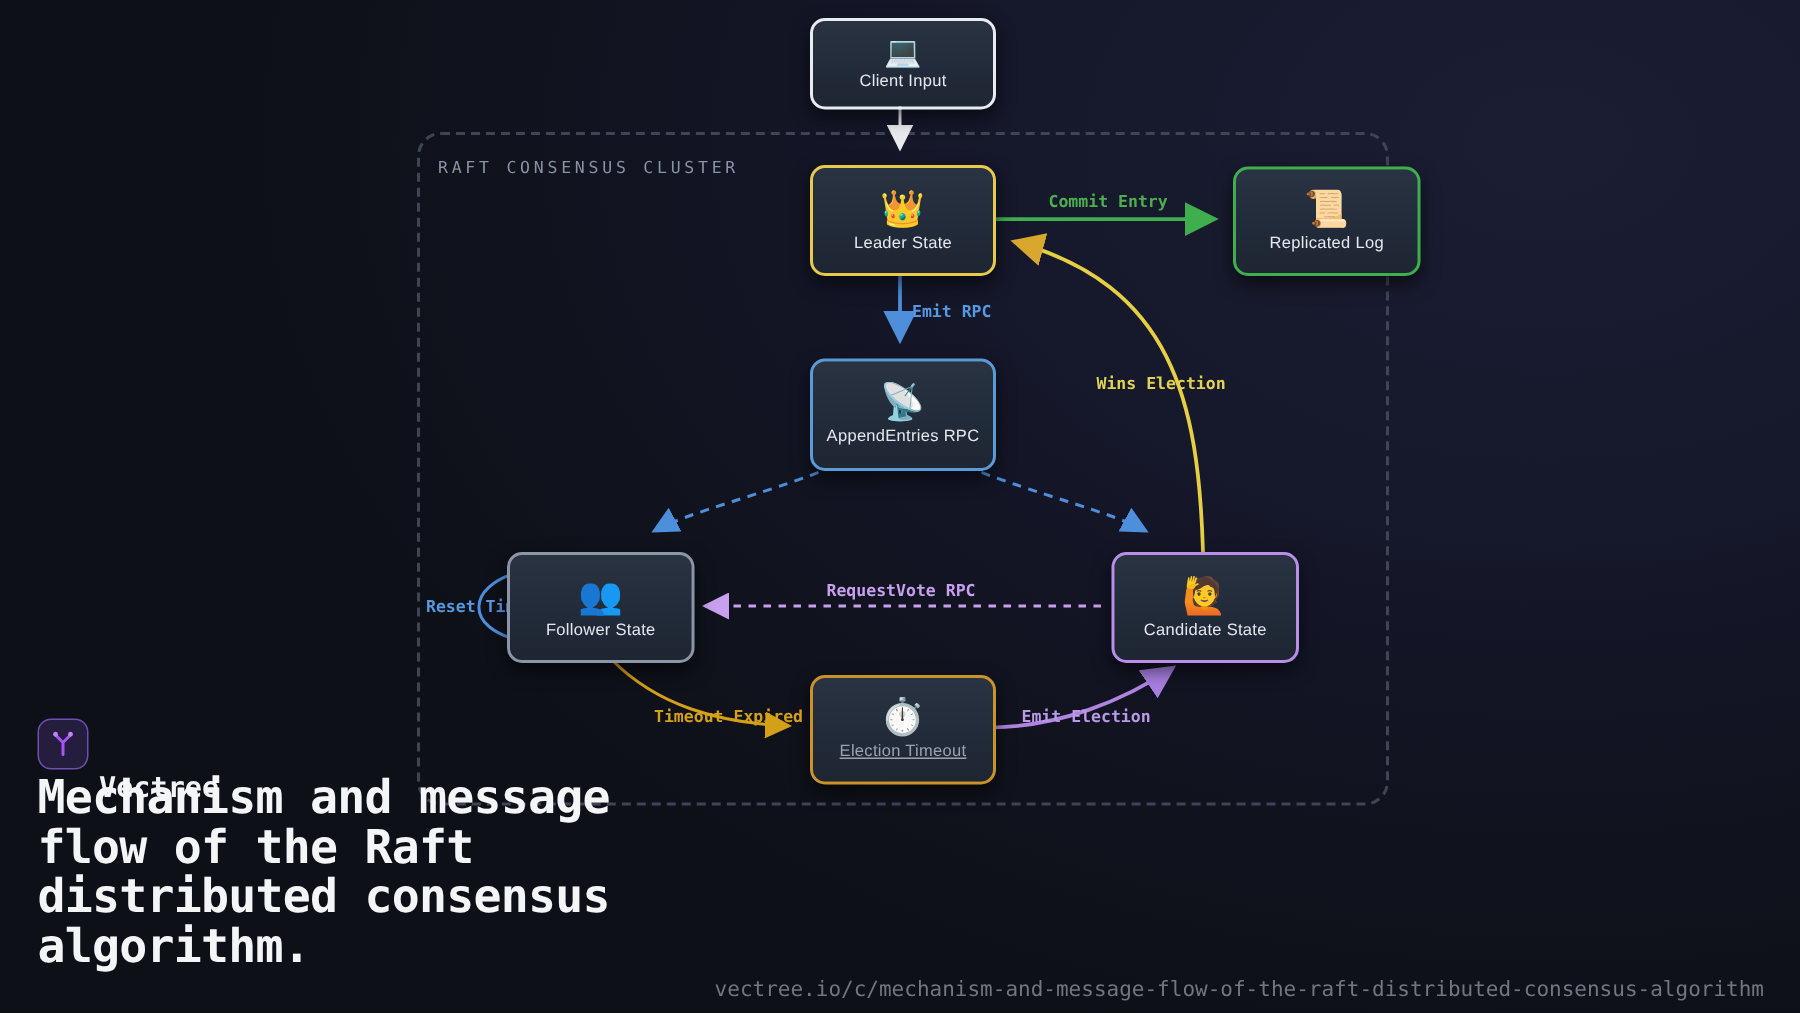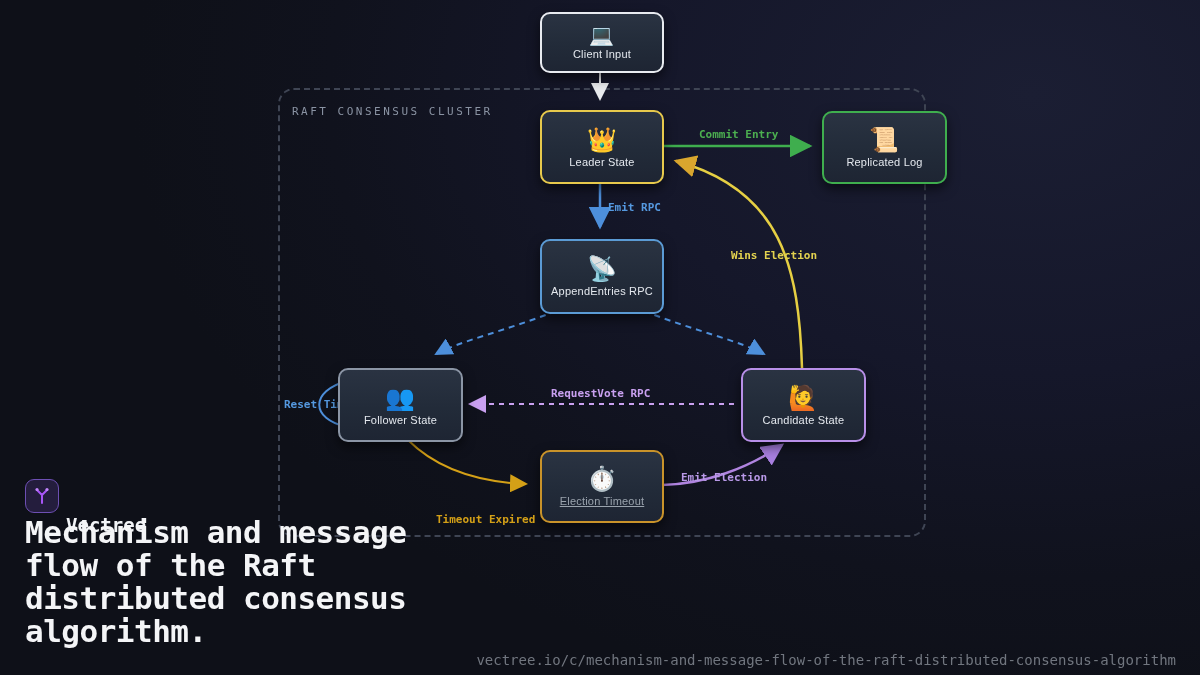--- a/index.html
+++ b/index.html
@@ -31,21 +31,21 @@
   .n-timeout{left:540px;top:450px;width:120px;height:69px;border:2px solid #c9932a;}
   .n-timeout .nlabel{color:#9aa3ad;text-decoration:underline;}
   
   .elabel{position:absolute;z-index:3;font-family:"DejaVu Sans Mono", monospace;
     font-size:11px;font-weight:bold;white-space:nowrap;text-align:right;}
   .l-commit{left:699px;top:128px;color:#4caf50;}
   .l-emit{left:608px;top:201px;color:#5599e0;}
   .l-wins{left:712px;top:249px;color:#e3d24f;padding-left:19px;}
   .l-reqvote{left:551px;top:387px;color:#c9a0f0;}
   .l-reset{left:284px;top:398px;color:#5599e0;z-index:1;}
-  .l-texp{left:436px;top:471px;color:#d4a017;margin-top:42px;}
+  .l-texp{left:436px;top:471px;color:#d4a017;}
   .l-start{left:681px;top:471px;color:#b999e8;}
   
   .logo{position:absolute;left:25px;top:479px;width:32px;height:32px;z-index:4;
     background:#241d3d;border:1.5px solid #6d4fb3;border-radius:9px;
     display:flex;align-items:center;justify-content:center;}
   .brand-name{position:absolute;left:66px;top:514px;z-index:4;color:#f2f4f7;
     font-family:"DejaVu Sans Mono", monospace;font-weight:bold;font-size:19px;}
   .big-title{position:absolute;left:25px;top:516px;width:458px;z-index:4;color:#f4f5f7;
     font-family:"DejaVu Sans Mono", monospace;font-weight:bold;font-size:31px;line-height:33px;letter-spacing:-.5px;}
   .url{position:absolute;right:24px;top:652px;z-index:4;color:#71767f;

